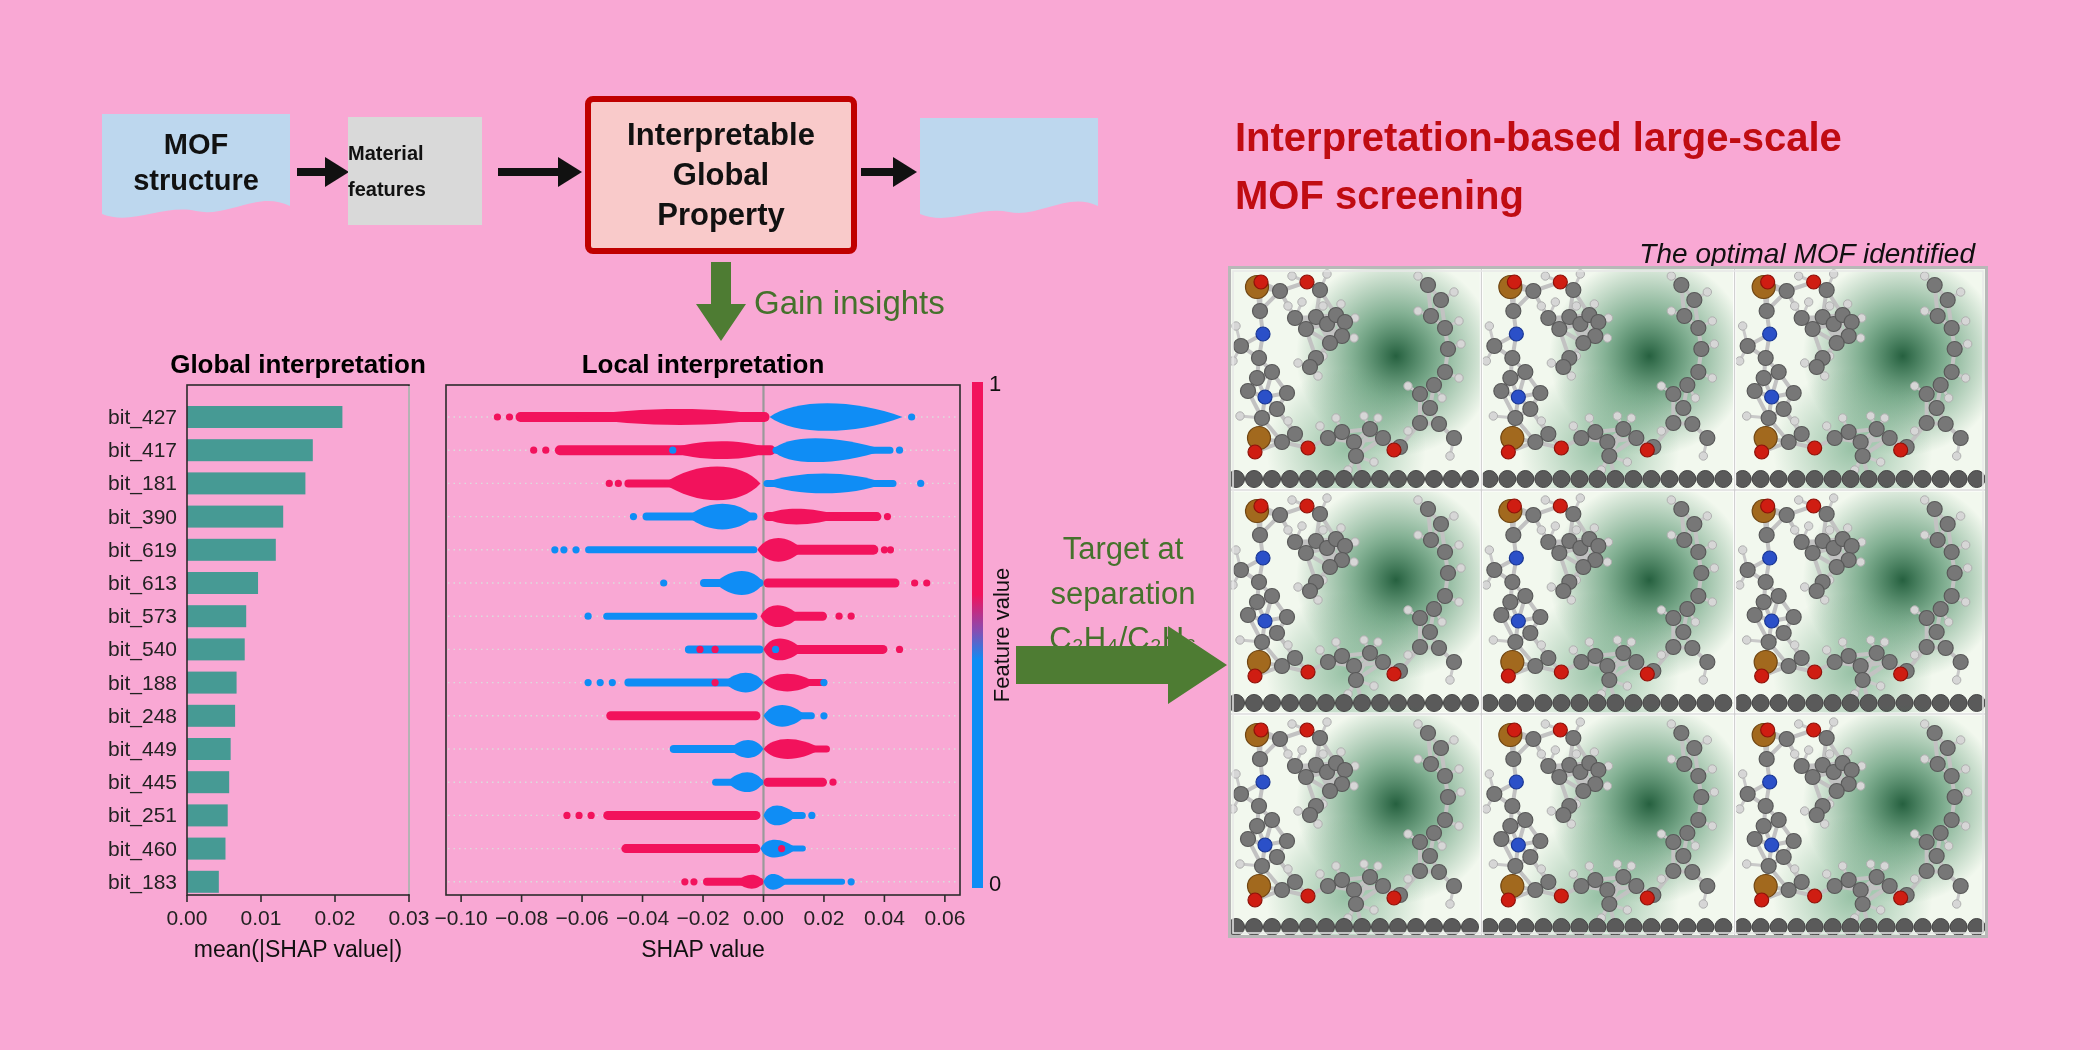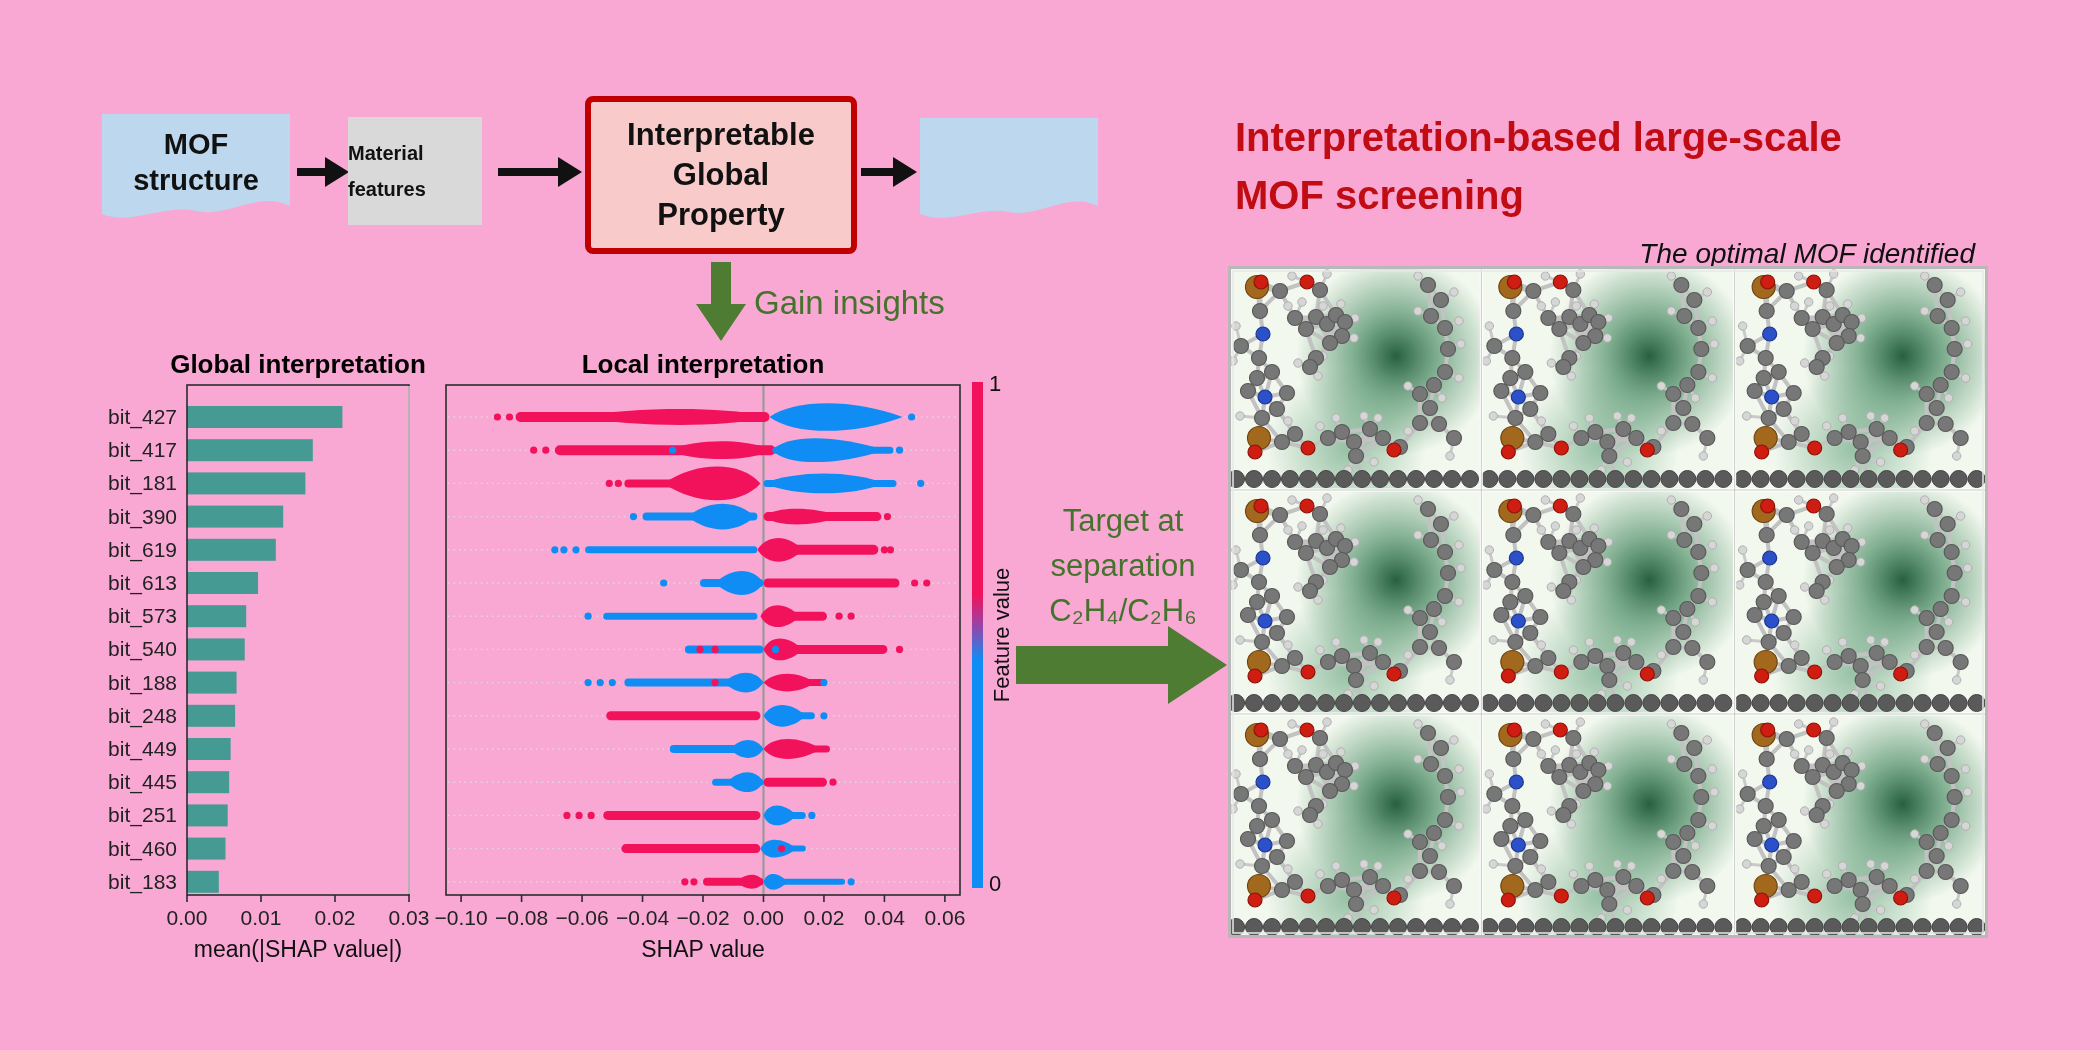--- a/index.html
+++ b/index.html
@@ -13,21 +13,21 @@
                 align-items:center;justify-content:center;font-weight:bold;font-size:29px;line-height:36px;}
   .boxnode{position:absolute;background:var(--gray_box);display:flex;flex-direction:column;align-items:flex-start;
            justify-content:center;font-weight:bold;font-size:20px;line-height:36px;}
   .mlnode{position:absolute;background:var(--pink_box);border:6px solid var(--red_border);border-radius:8px;
           display:flex;flex-direction:column;align-items:center;justify-content:center;
           font-weight:bold;font-size:31px;line-height:40px;}
   .flowarrow{position:absolute;}
   .flowarrow .shaft{position:absolute;top:11px;left:0;height:8px;background:var(--ink);}
   .flowarrow .head{position:absolute;top:0;width:0;height:0;border-top:15px solid transparent;
                    border-bottom:15px solid transparent;border-left:24px solid var(--ink);}
-  .greentxt{color:var(--green_text);font-size:31px;line-height:45px;text-align:center;}
+  .greentxt{color:var(--green_text);font-size:31px;line-height:45px;text-align:center;margin-top:28px;}
   #gain-label{position:absolute;left:754px;top:284px;font-size:33px;color:var(--green_text);}
   #right-title{position:absolute;left:1235px;top:108px;width:750px;
                color:var(--red_title);font-weight:bold;font-size:40px;line-height:58px;}
   #right-subtitle{position:absolute;left:1230px;top:228px;width:745px;text-align:right;
                   font-style:italic;font-size:28px;color:#111;margin-top:10px;}
   #target-text{position:absolute;left:1008px;top:498px;width:230px;}
   svg text{font-family:"Liberation Sans","DejaVu Sans",sans-serif;}
 </style>
 </head>
 <body>

